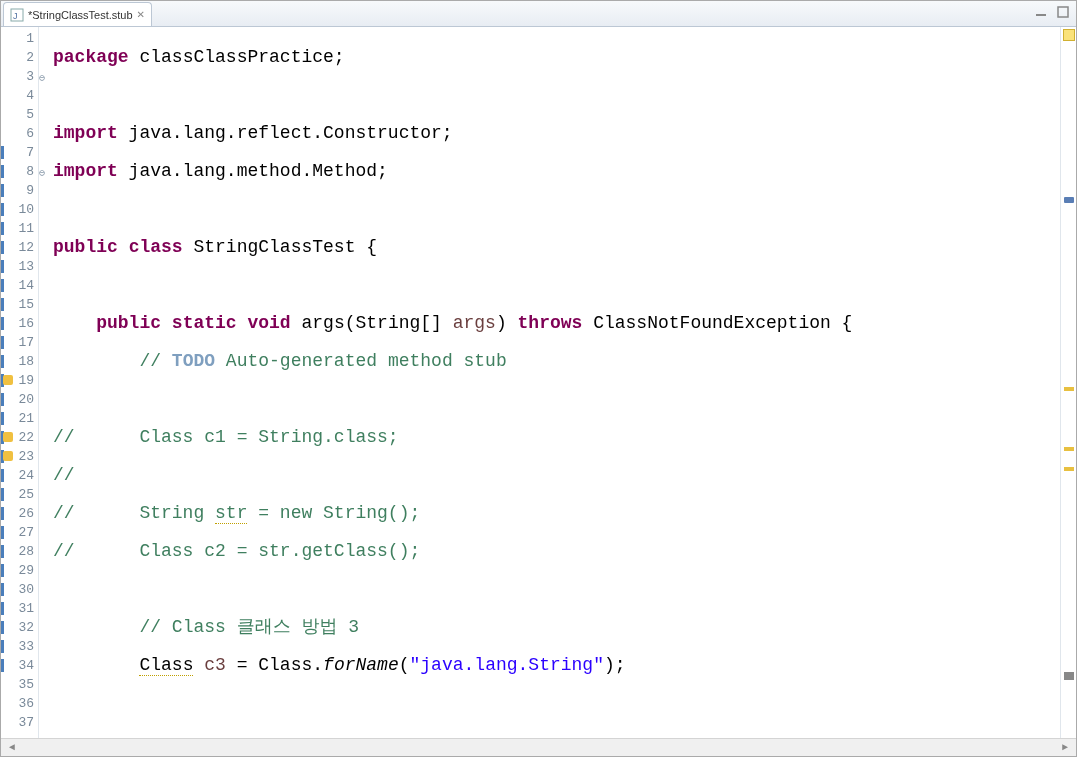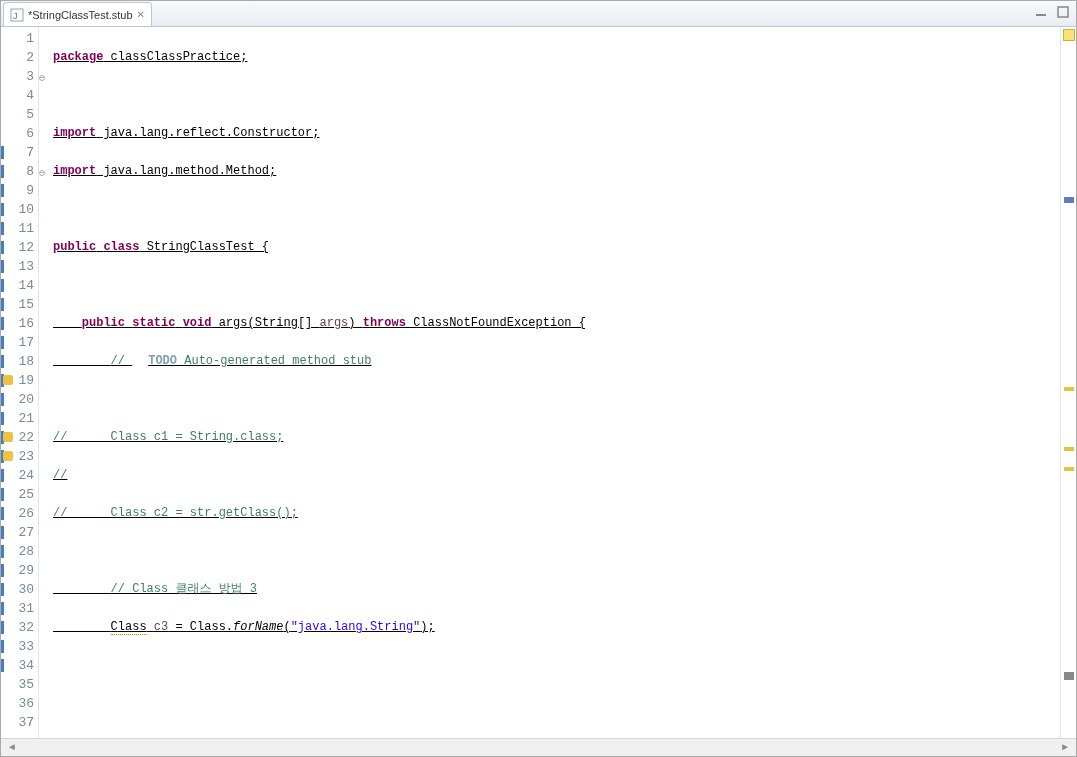--- a/index.html
+++ b/index.html
@@ -93,29 +93,28 @@
   top: 2px;
   font-size: 10px;
   color: #8899aa;
   background: #fff;
 }
 .code {
   flex: 1;
   padding: 2px 6px 2px 14px;
   line-height: 19px;
   white-space: pre;
-  font-size: 12px;
+  font-size: 18px;
   overflow: hidden;
   position: relative;
-  text-decoration: underline;
 }
 .line { height: 19px; }
 .kw { color: #7f0055; font-weight: bold; }
 .cm { color: #3f7f5f; }
-.todo { color: #7f9fbf; font-weight: bold; margin-left: 16px; }
+.todo { color: #7f9fbf; font-weight: bold; }
 .str { color: #2a00ff; }
 .st-meth { font-style: italic; }
 .param { color: #6a3e3e; text-align: right; }
 .localvar { color: #6a3e3e; }
 .warn-underline { border-bottom: 1px dotted #c0a000; }
 
 .overview-ruler {
   width: 16px;
   background: #fff;
   border-left: 1px solid #e0e6ec;
@@ -223,20 +222,21 @@
 <div class="line"><span class="kw">import</span><span> java.lang.reflect.Constructor;</span></div>
 <div class="line"><span class="kw">import</span><span> java.lang.method.Method;</span></div>
 <div class="line"></div>
 <div class="line"><span class="kw">public</span> <span class="kw">class</span><span> StringClassTest {</span></div>
 <div class="line"></div>
 <div class="line">    <span class="kw">public</span> <span class="kw">static</span> <span class="kw">void</span><span> args(String[] </span><span class="param">args</span><span>) </span><span class="kw">throws</span><span> ClassNotFoundException {</span></div>
 <div class="line">        <span class="cm">// </span><span class="todo">TODO</span><span class="cm"> Auto-generated method stub</span></div>
 <div class="line"></div>
 <div class="line"><span class="cm">//      Class c1 = String.class;</span></div>
 <div class="line"><span class="cm">//</span></div>
+<div class="line"><span class="cm">//      String </span><span class="cm warn-underline">str</span><span class="cm"> = new String();</span></div>
 <div class="line"><span class="cm">//      Class c2 = str.getClass();</span></div>
 <div class="line"></div>
 <div class="line">        <span class="cm">// Class 클래스 방법 3</span></div>
 <div class="line">        <span class="warn-underline">Class</span><span> </span><span class="localvar">c3</span><span> = Class.</span><span class="st-meth">forName</span><span>(</span><span class="str">"java.lang.String"</span><span>);</span></div>
 
 
 
 
 
 

